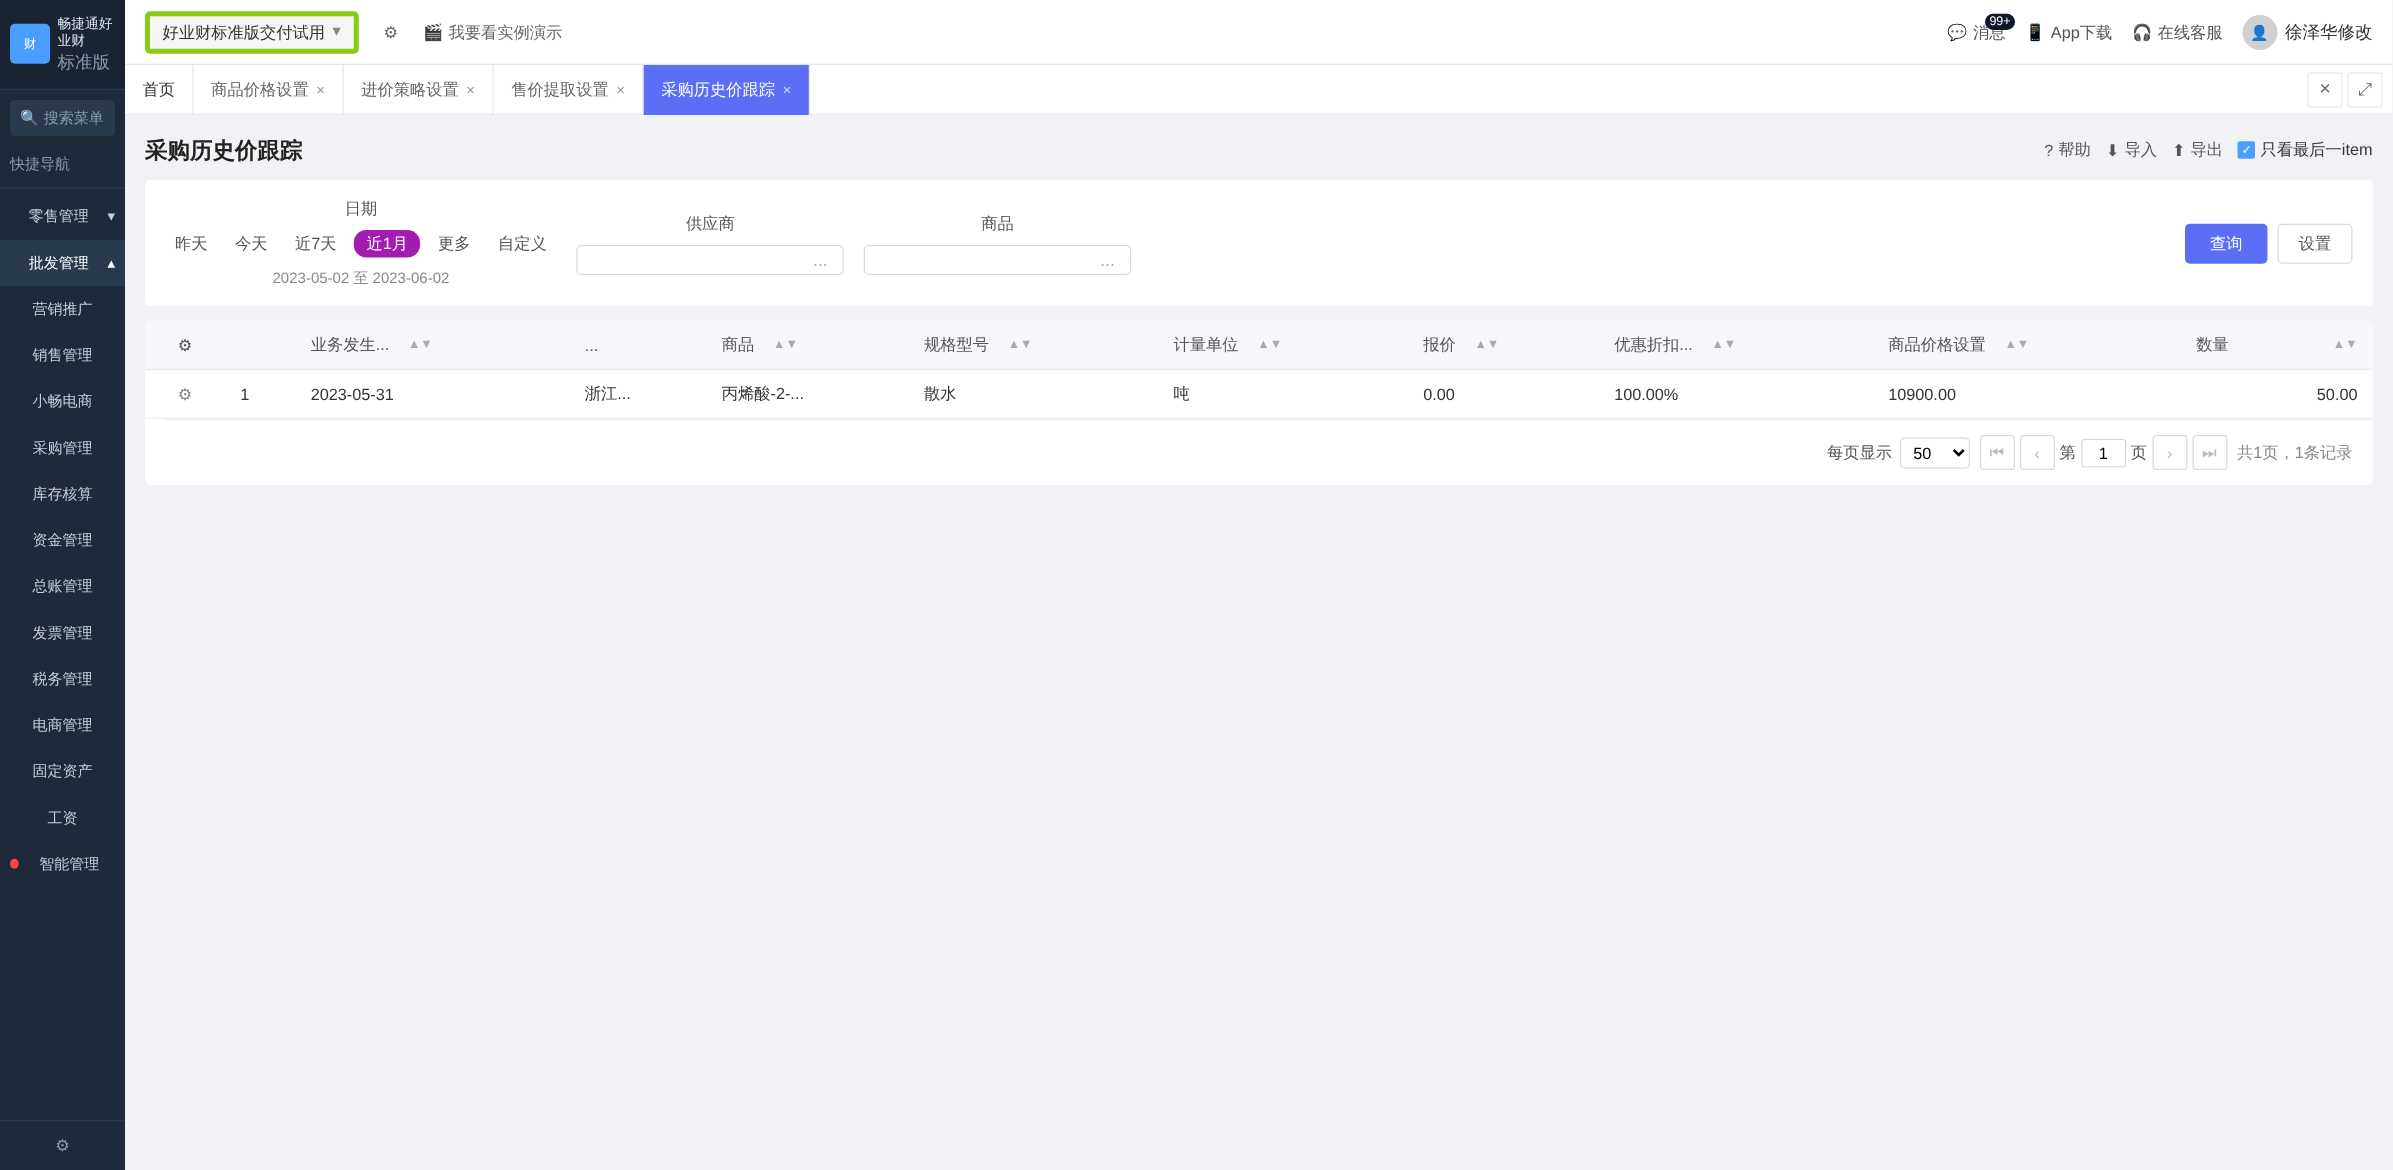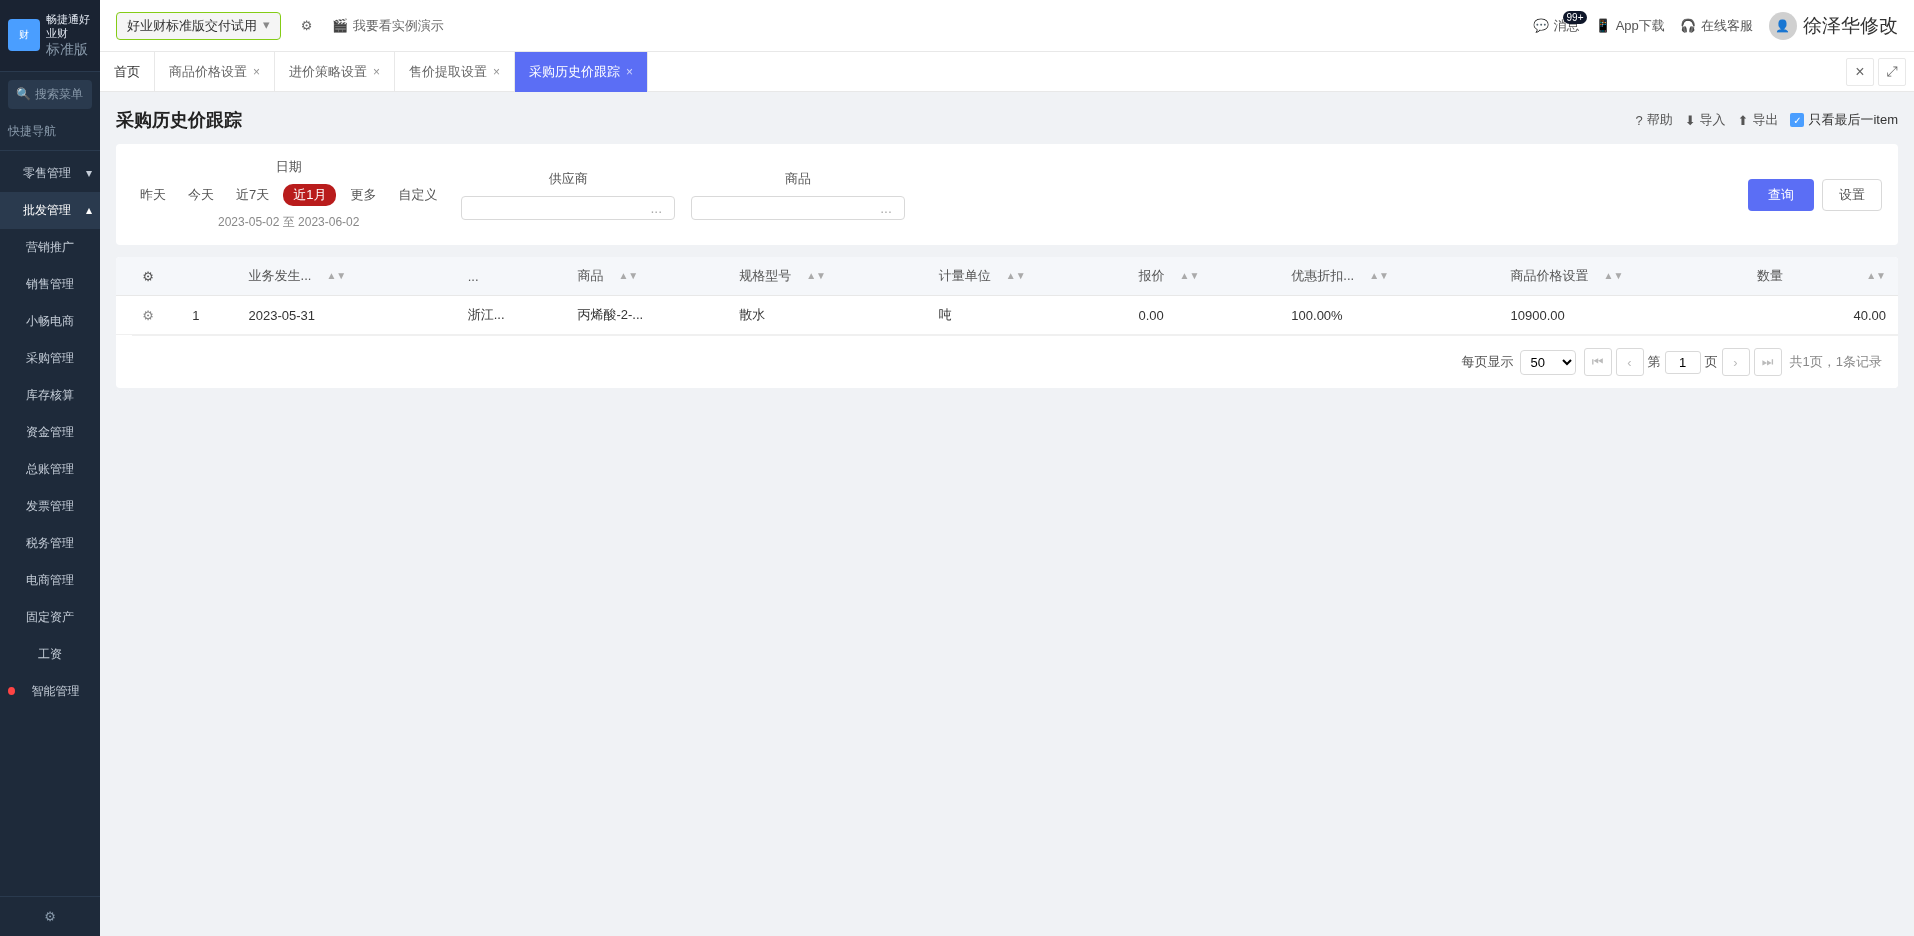--- a/index.html
+++ b/index.html
@@ -19,32 +19,32 @@
     .sidebar-item.expanded { color: #fff; background: #2a3a4e; }
     .sidebar-item-label { text-align: center; width: 100%; font-size: 12px; }
     .sidebar-settings { margin-top: auto; padding: 12px 8px; display: flex; align-items: center; justify-content: center; border-top: 1px solid #2a3a4e; cursor: pointer; color: #8899aa; }
     .sidebar-dot { width: 8px; height: 8px; background: #ff4444; border-radius: 50%; display: inline-block; margin-right: 4px; }
 
     
     .main { flex: 1; display: flex; flex-direction: column; overflow: hidden; background: #f0f2f5; }
 
     
     .topbar { height: 52px; background: white; border-bottom: 1px solid #e8e8e8; display: flex; align-items: center; padding: 0 16px; gap: 12px; flex-shrink: 0; }
-    .topbar-selector { display: flex; align-items: flex-start; gap: 6px; background: #f5f5f5; border: 1px solid #84cc16; border-radius: 4px; padding: 4px 10px; cursor: pointer; font-size: 13px; }
+    .topbar-selector { display: flex; align-items: flex-start; gap: 6px; background: #f5f5f5; border: 4px solid #84cc16; border-radius: 4px; padding: 4px 10px; cursor: pointer; font-size: 13px; }
     .topbar-selector-arrow { color: #888; }
     .topbar-gear { width: 28px; height: 28px; display: flex; align-items: center; justify-content: center; cursor: pointer; color: #666; }
     .topbar-demo { display: flex; align-items: center; gap: 4px; color: #666; font-size: 13px; cursor: pointer; }
     .topbar-right { margin-left: auto; display: flex; align-items: center; gap: 16px; }
     .topbar-msg { position: relative; cursor: pointer; display: flex; align-items: center; gap: 4px; color: #555; font-size: 13px; }
     .topbar-badge { position: absolute; top: -6px; right: -8px; background: #0f172a; color: white; border-radius: 10px; font-size: 10px; padding: 1px 4px; }
     .topbar-app { display: flex; align-items: center; gap: 4px; color: #555; font-size: 13px; cursor: pointer; }
     .topbar-service { display: flex; align-items: center; gap: 4px; color: #555; font-size: 13px; cursor: pointer; }
     .topbar-user { display: flex; align-items: center; gap: 6px; cursor: pointer; }
     .topbar-avatar { width: 28px; height: 28px; background: #d0d0d0; border-radius: 50%; display: flex; align-items: center; justify-content: center; color: #888; font-size: 12px; }
-    .topbar-username { font-size: 19px; color: #333; }
+    .topbar-username { font-size: 14px; color: #333; }
 
     
     .tabs-bar { background: white; border-bottom: 1px solid #e8e8e8; display: flex; padding: 0; flex-shrink: 0; height: 40px; }
     .tab { display: flex; align-items: center; gap: 6px; padding: 0 14px; height: 40px; font-size: 13px; cursor: pointer; color: #666; border-right: 1px solid #e8e8e8; white-space: nowrap; }
     .tab.home { color: #333; font-weight: 500; }
     .tab.active { background: #5b6ef5; color: white; }
     .tab-close { color: inherit; opacity: 0.7; font-size: 12px; }
     .tabs-right { margin-left: auto; display: flex; align-items: center; padding: 0 8px; gap: 4px; }
     .tabs-close-btn { width: 28px; height: 28px; display: flex; align-items: center; justify-content: center; cursor: pointer; color: #666; font-size: 16px; border: 1px solid #e8e8e8; border-radius: 2px; background: white; }
     .tabs-expand-btn { width: 28px; height: 28px; display: flex; align-items: center; justify-content: center; cursor: pointer; color: #666; font-size: 14px; border: 1px solid #e8e8e8; border-radius: 2px; background: white; }
@@ -60,21 +60,21 @@
     .only-last-checkbox { display: flex; align-items: center; gap: 4px; font-size: 13px; color: #333; cursor: pointer; }
     .checkbox-checked { width: 14px; height: 14px; background: #4a9eff; border-radius: 2px; display: flex; align-items: center; justify-content: center; color: white; font-size: 10px; flex-shrink: 0; }
 
     
     .filter-area { background: white; border-radius: 4px; padding: 14px 16px; margin-bottom: 12px; }
     .filter-row { display: flex; align-items: center; gap: 16px; }
     .filter-item { display: flex; align-items: center; gap: 8px; flex-direction: column; }
     .filter-label { font-size: 13px; color: #555; white-space: nowrap; }
     .filter-dates { display: flex; align-items: center; gap: 6px; font-size: 13px; }
     .date-btn { padding: 2px 8px; border-radius: 3px; cursor: pointer; color: #555; font-size: 13px; }
-    .date-btn.active { background: #b91c1c; color: white; border-radius: 10px; padding: 2px 10px; }
+    .date-btn.active { background: #a21caf; color: white; border-radius: 10px; padding: 2px 10px; }
     .date-range { font-size: 12px; color: #888; }
     .filter-input-wrap { display: flex; align-items: center; border: 1px solid #d9d9d9; border-radius: 4px; padding: 3px 8px; min-width: 180px; background: white; }
     .filter-input { border: none; outline: none; font-size: 13px; width: 100%; }
     .filter-dots { color: #aaa; font-size: 14px; cursor: pointer; padding: 0 4px; }
     .filter-actions-right { margin-left: auto; display: flex; gap: 8px; }
     .query-btn { background: #5b6ef5; color: white; border: none; border-radius: 4px; padding: 6px 20px; font-size: 13px; cursor: pointer; }
     .settings-btn { background: white; color: #555; border: 1px solid #d9d9d9; border-radius: 4px; padding: 6px 16px; font-size: 13px; cursor: pointer; }
 
     
     .table-wrap { background: white; border-radius: 4px; overflow: hidden; }
@@ -362,21 +362,21 @@
             <td class="gear-col">⚙</td>
             <td>1</td>
             <td>2023-05-31</td>
             <td>浙江...</td>
             <td>丙烯酸-2-...</td>
             <td>散水</td>
             <td>吨</td>
             <td>0.00</td>
             <td>100.00%</td>
             <td>10900.00</td>
-            <td style="text-align:right;">40.00</td>
+            <td style="text-align:right;">50.00</td>
           </tr>
         </tbody>
       </table>
 
       <div class="pagination">
         <div class="page-per">
           <span>每页显示</span>
           <select class="page-select">
             <option>50</option>
             <option>10</option>

